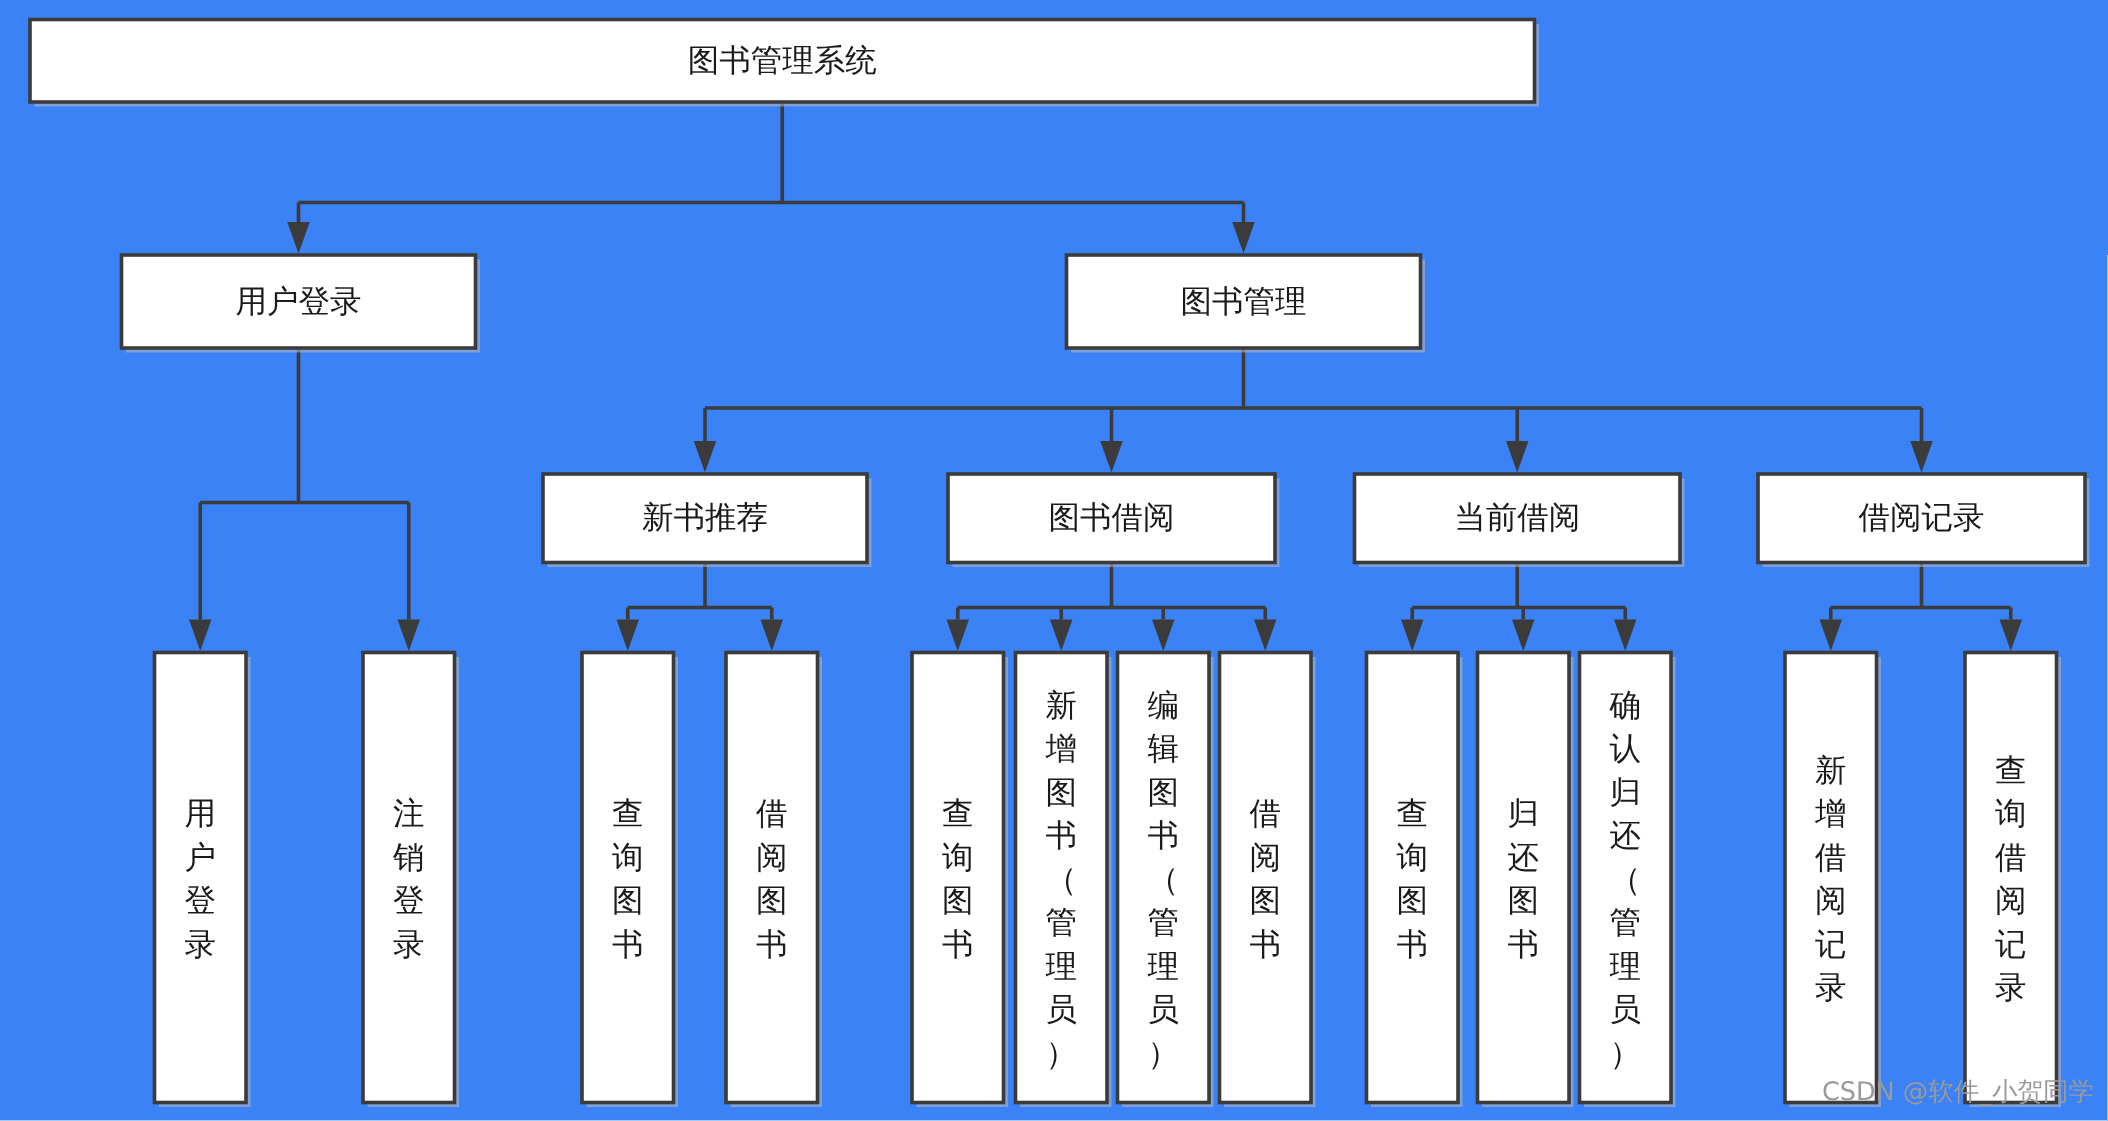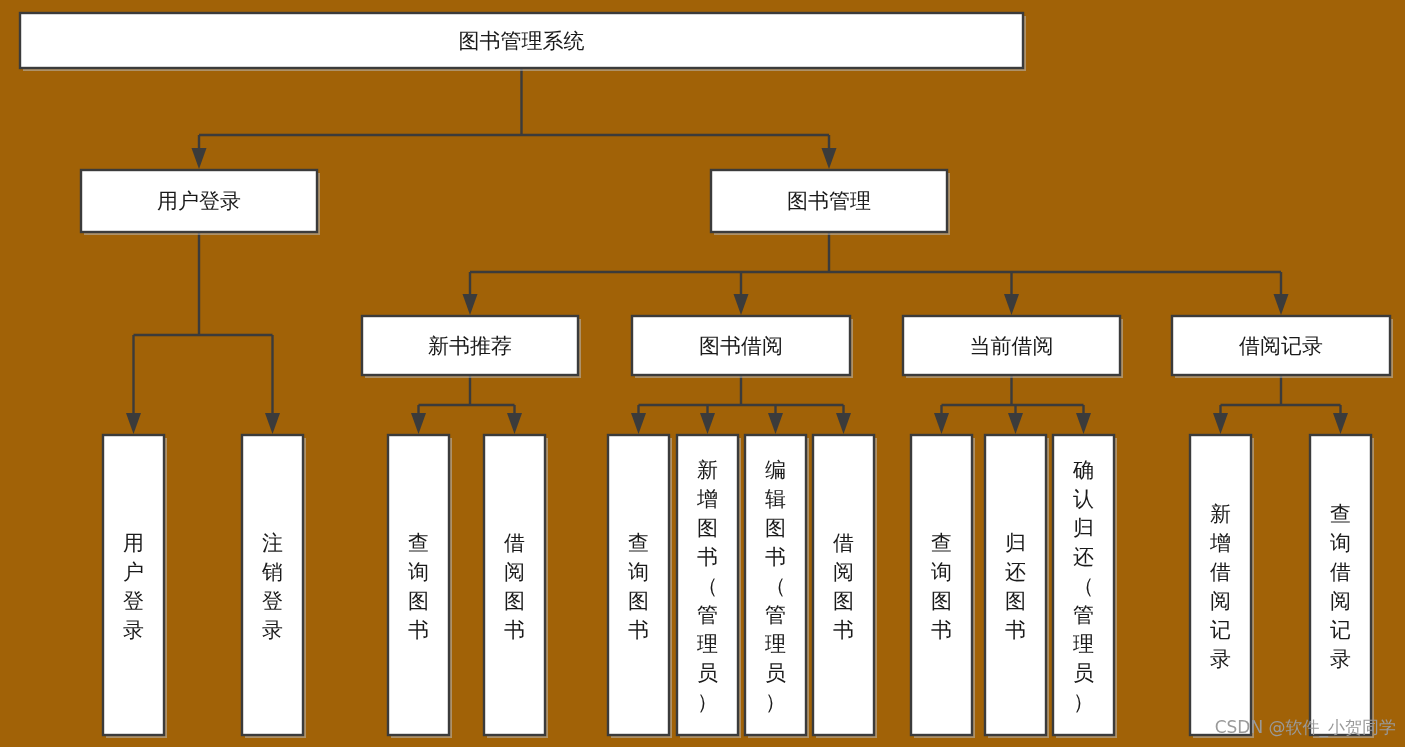--- a/index.html
+++ b/index.html
@@ -11,21 +11,21 @@
   body {
     width: 1405px;
     height: 747px;
     font-family: "DejaVu Sans", "Liberation Sans", sans-serif;
     overflow: hidden;
   }
   #diagram-root {
     position: relative;
     width: 1405px;
     height: 747px;
-    background: #a16207;
+    background: #3b82f6;
   }
   svg.diagram-canvas {
     position: absolute;
     left: 0;
     top: 0;
     width: 1405px;
     height: 747px;
     display: block;
   }
   .node-box {

